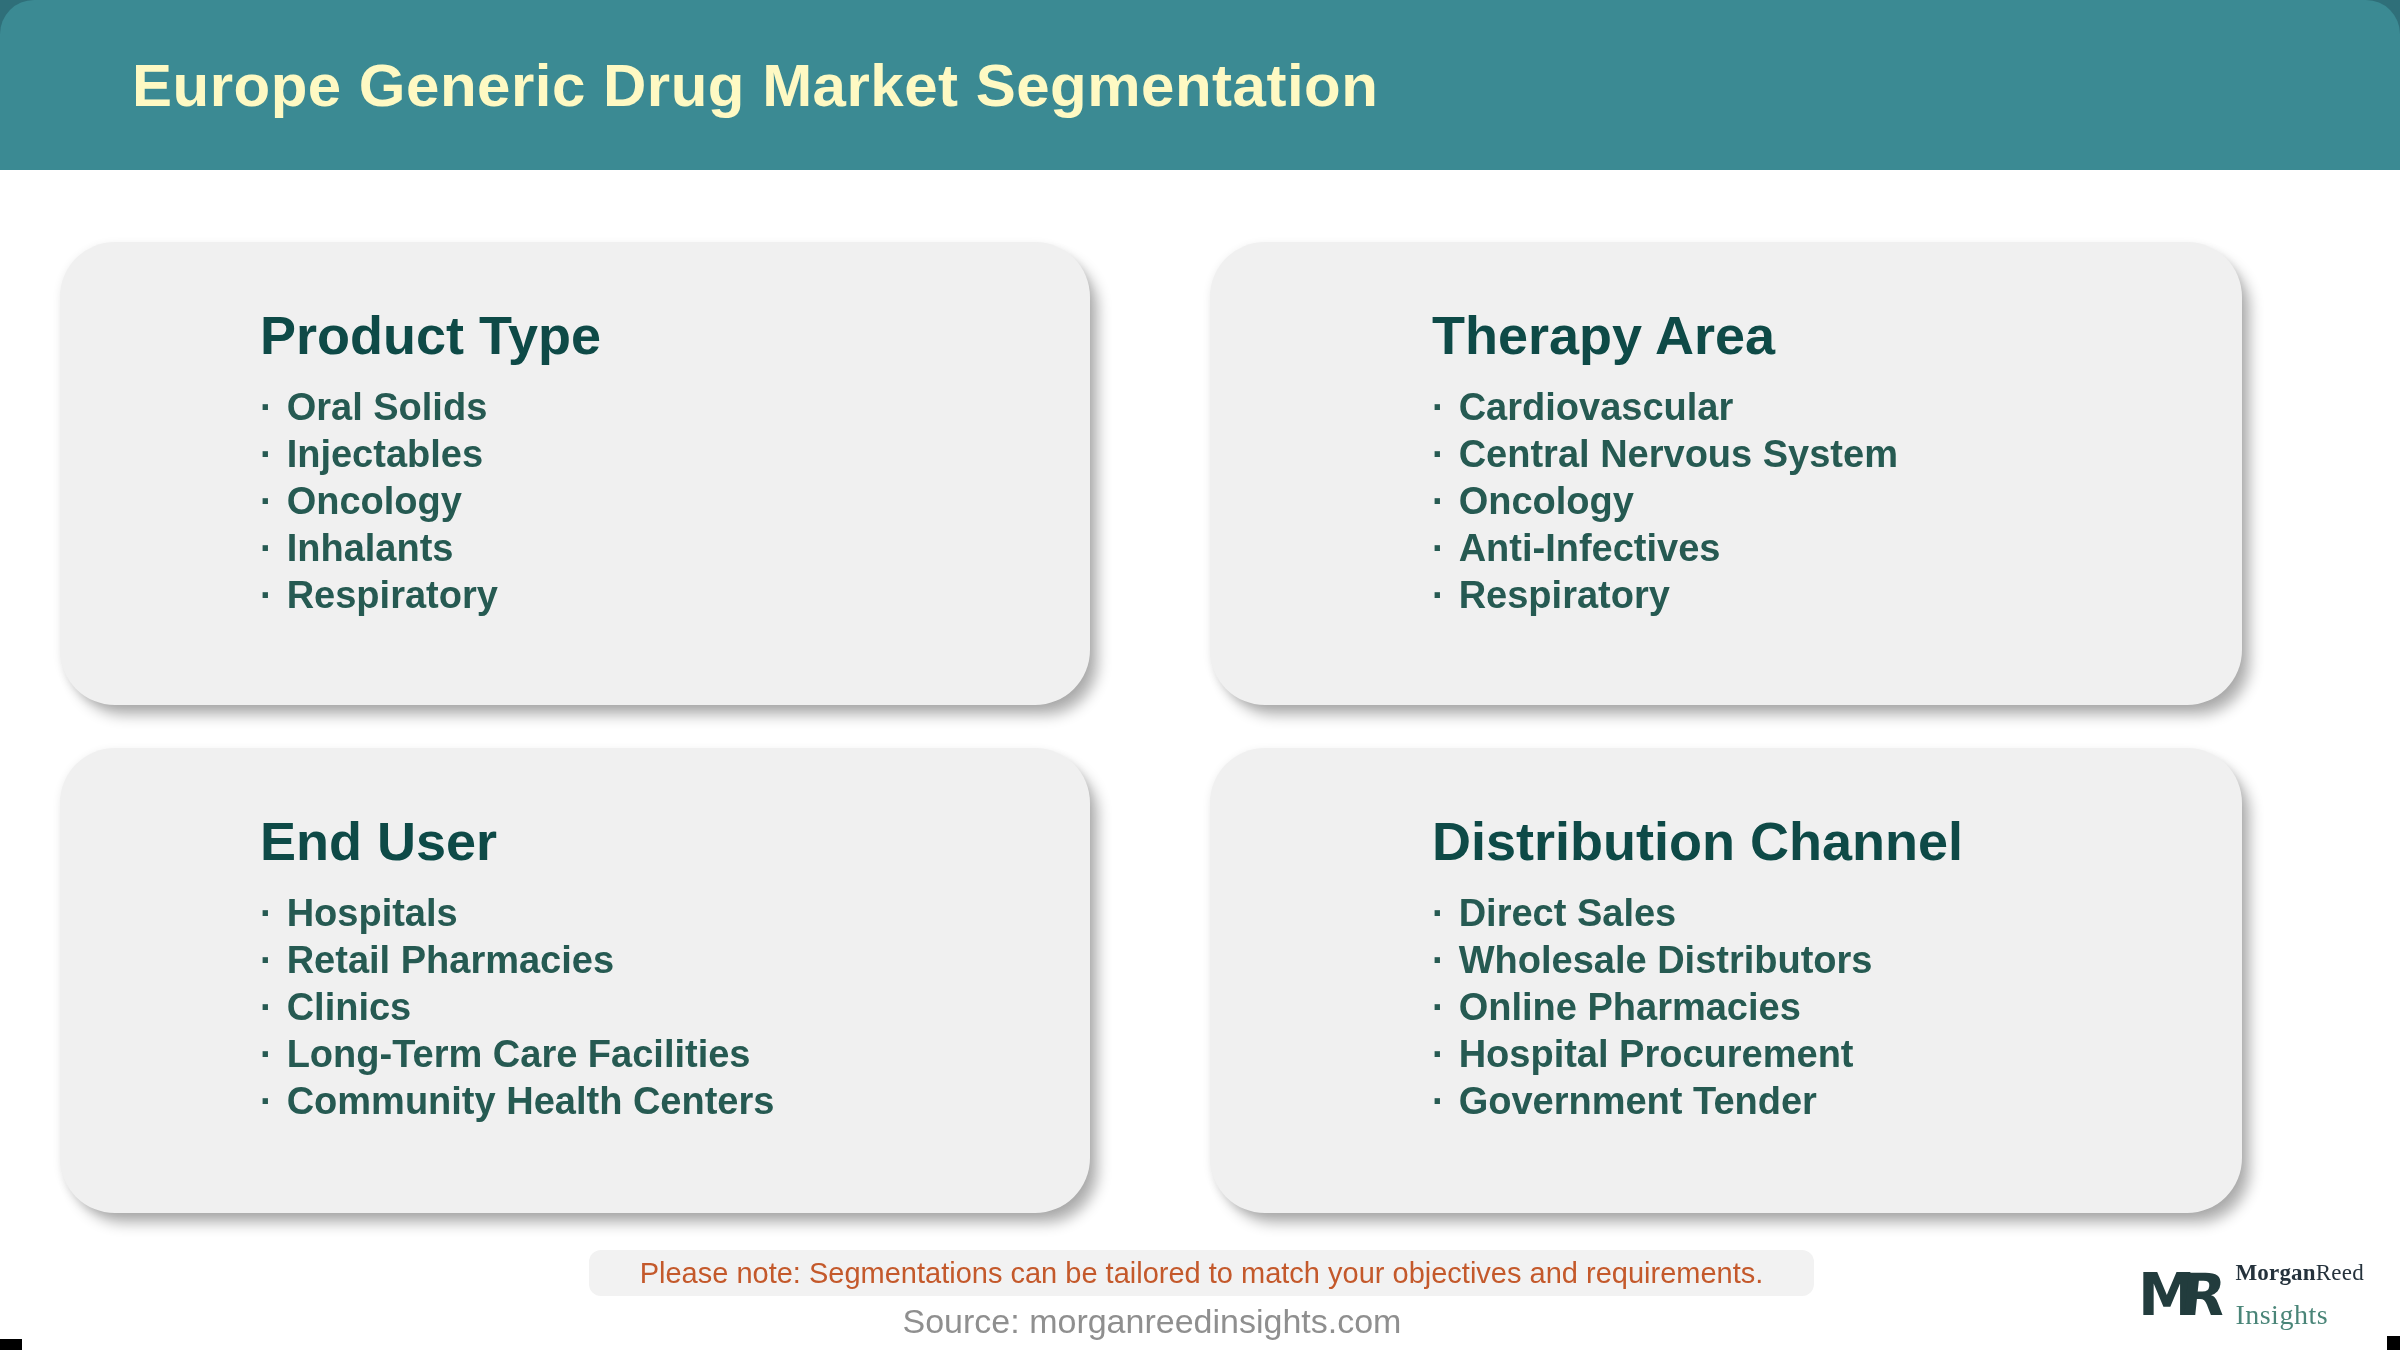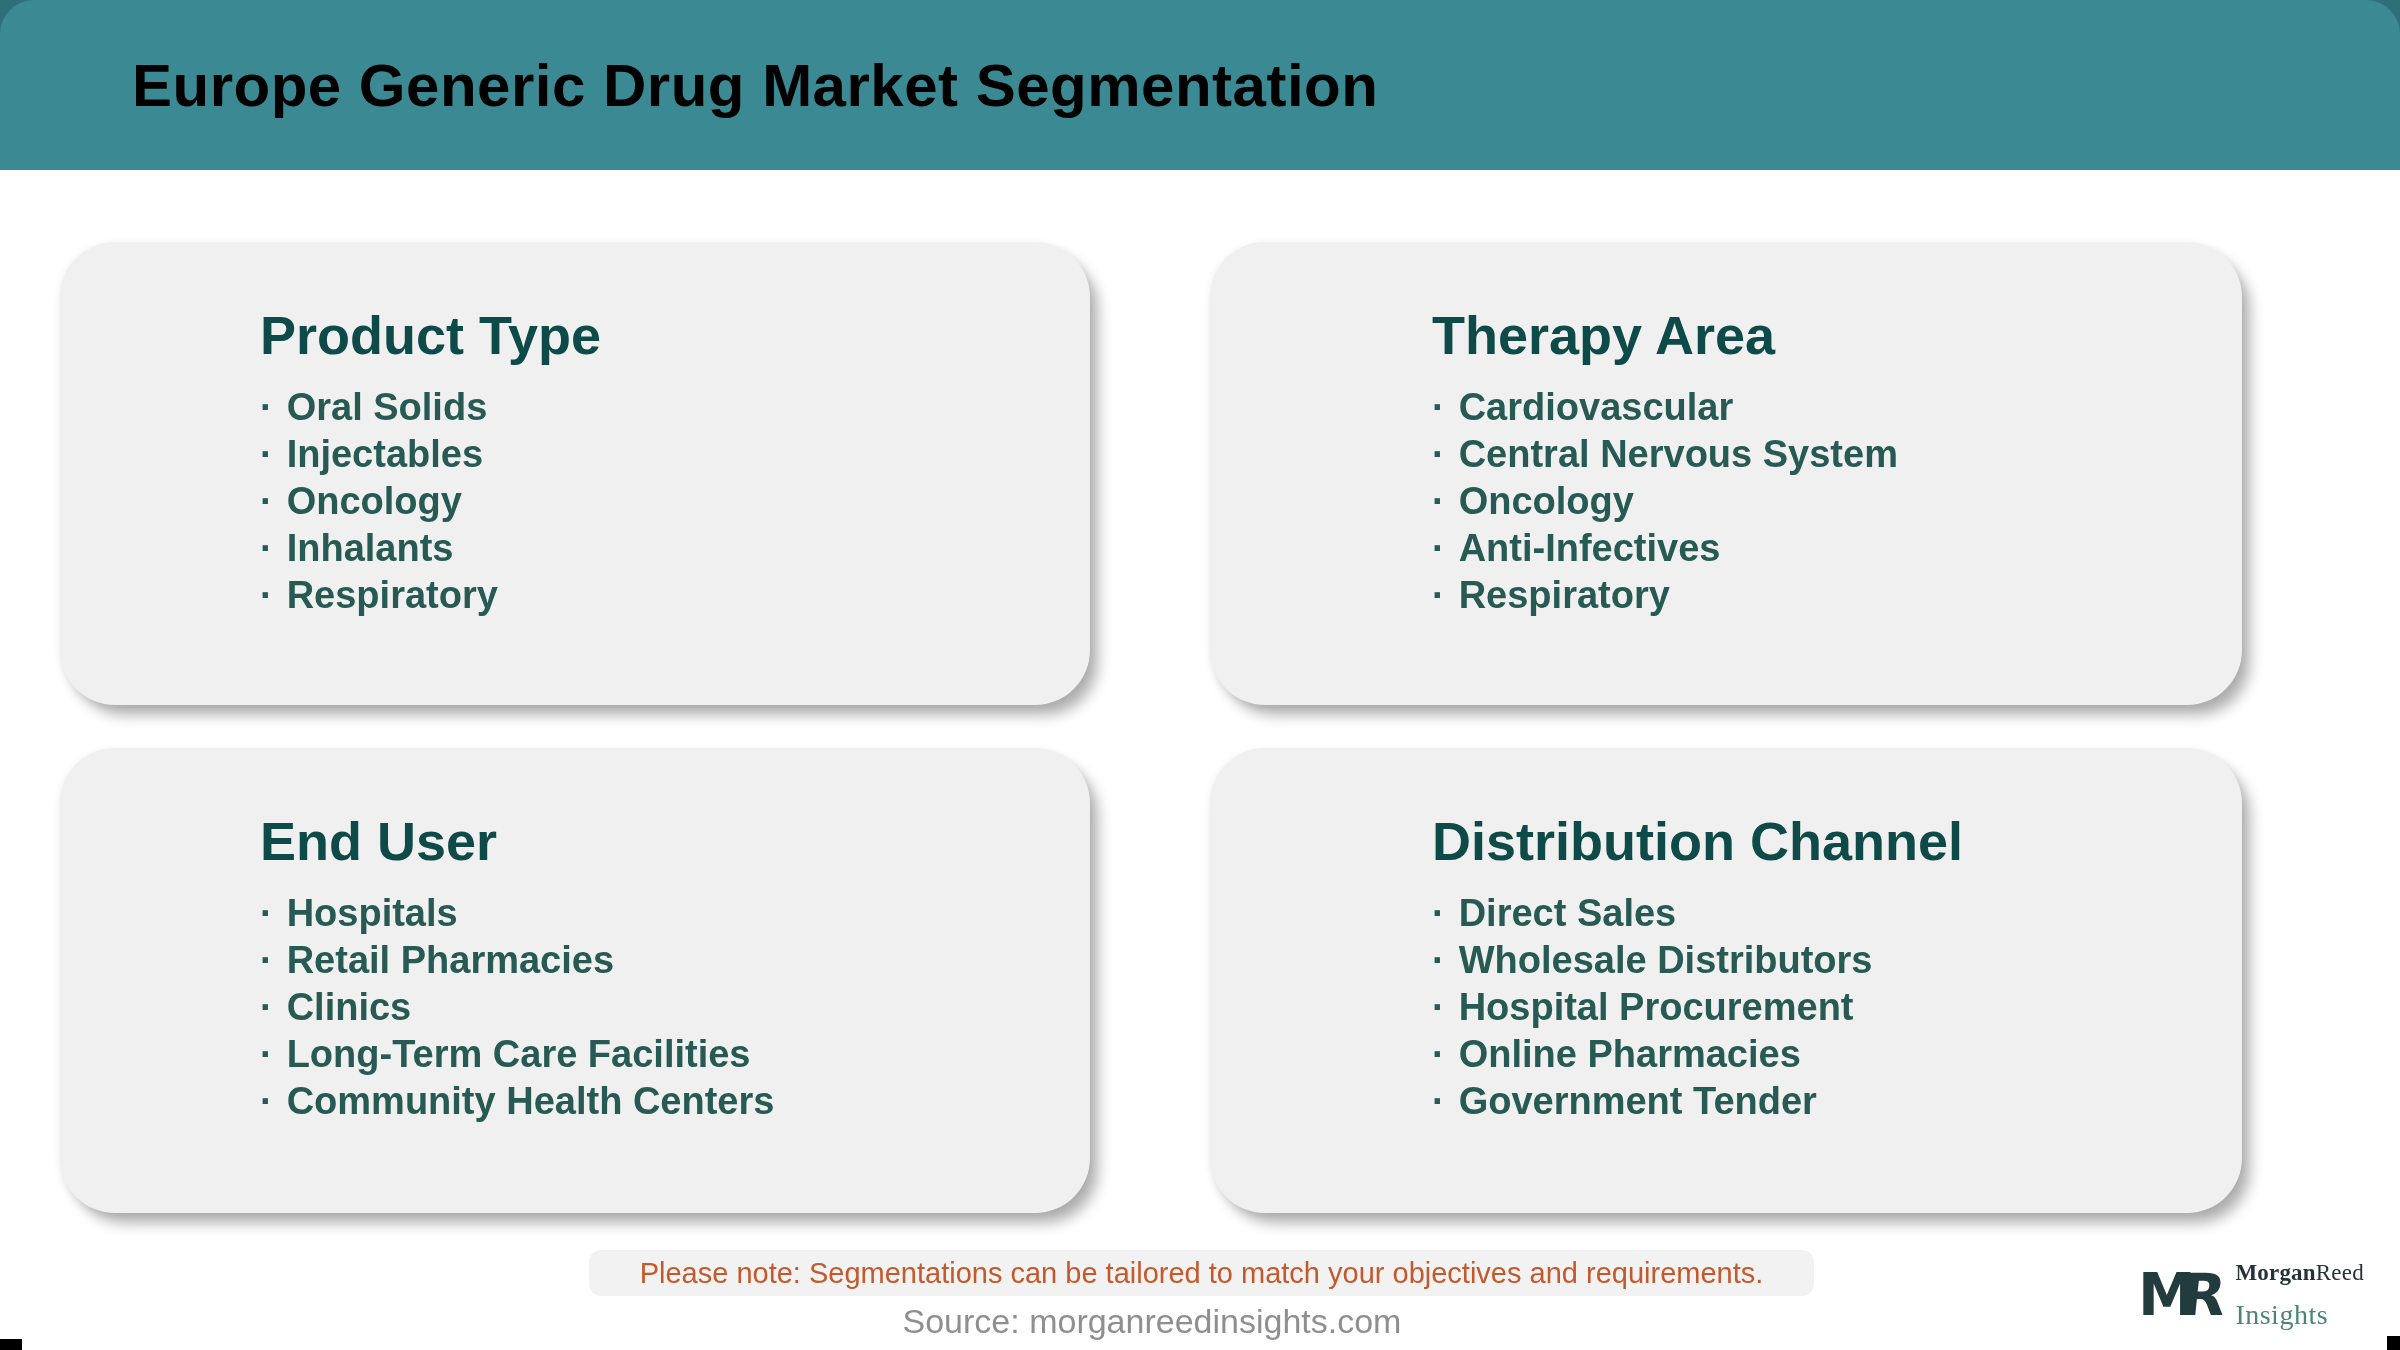--- a/index.html
+++ b/index.html
@@ -30,21 +30,21 @@
     background:var(--header_corner,#2F6F79);
   }
   .header{
     position:absolute;left:0;top:0;width:100%;height:100%;
     background:var(--header_bg,#3B8A93);
     border-radius:34px 34px 0 0;
     display:flex;align-items:center;
   }
   .header h1{
     margin-left:132px;
-    color:#000000;
+    color:#fef9c3;
     font-size:60px;
     font-weight:bold;
     letter-spacing:0.5px;
   }
   
   .card{
     position:absolute;
     background:var(--card_bg,#F0F0F0);
     border-radius:55px;
     box-shadow:10px 12px 14px -2px rgba(0,0,0,0.30), 0 2px 8px rgba(0,0,0,0.08);
@@ -175,22 +175,22 @@
       </ul>
     </div>
   </div>
 
   <div class="card card-4">
     <div class="card-inner">
       <h2>Distribution Channel</h2>
       <ul>
         <li>Direct Sales</li>
         <li>Wholesale Distributors</li>
+        <li>Online Pharmacies</li>
         <li>Hospital Procurement</li>
-        <li>Online Pharmacies</li>
         <li>Government Tender</li>
       </ul>
     </div>
   </div>
 
   <div class="note-bar">
     <span>Please note: Segmentations can be tailored to match your objectives and requirements.</span>
   </div>
 
   <div class="source-line">Source: morganreedinsights.com</div>

